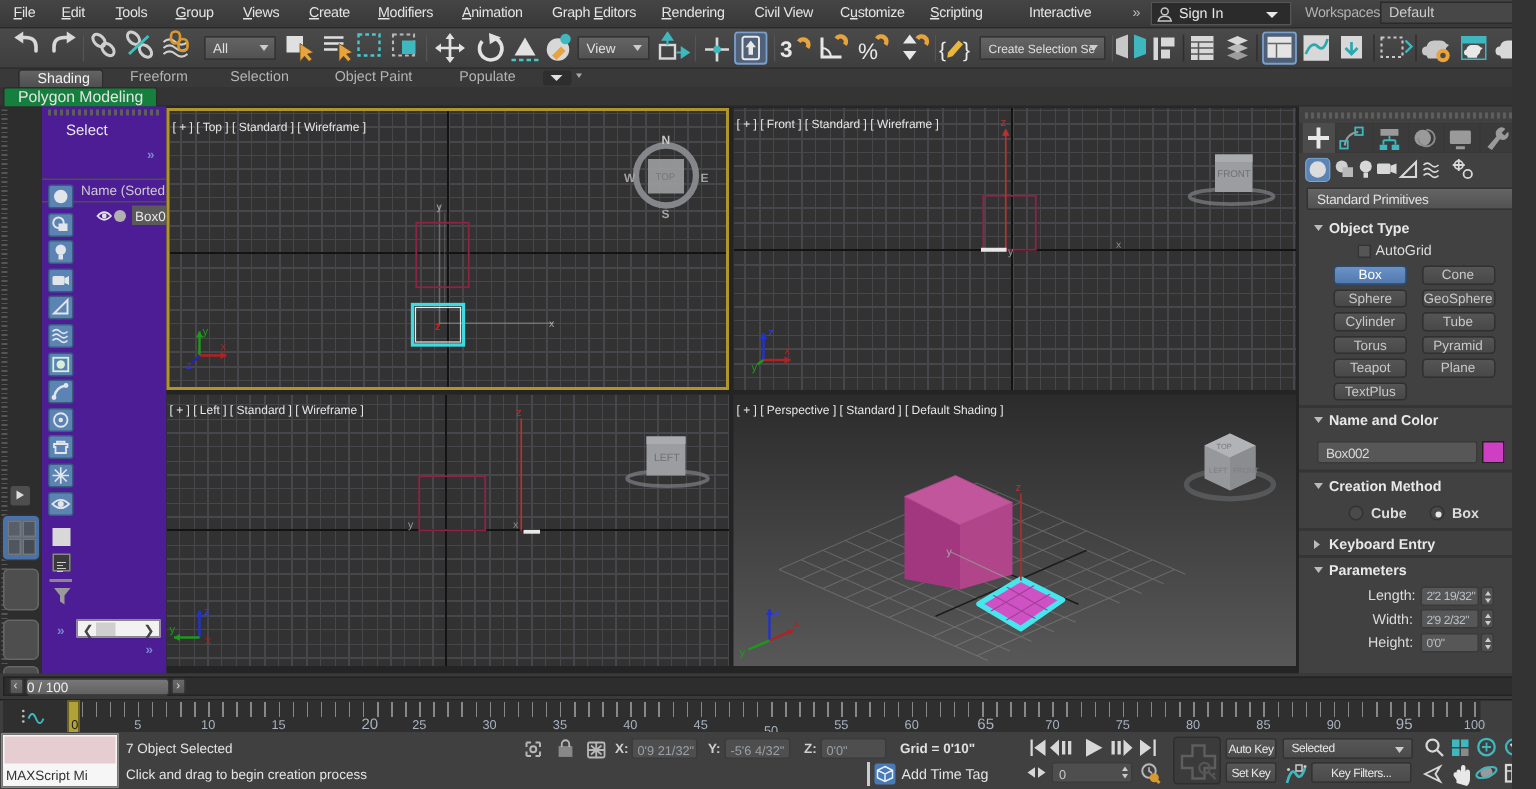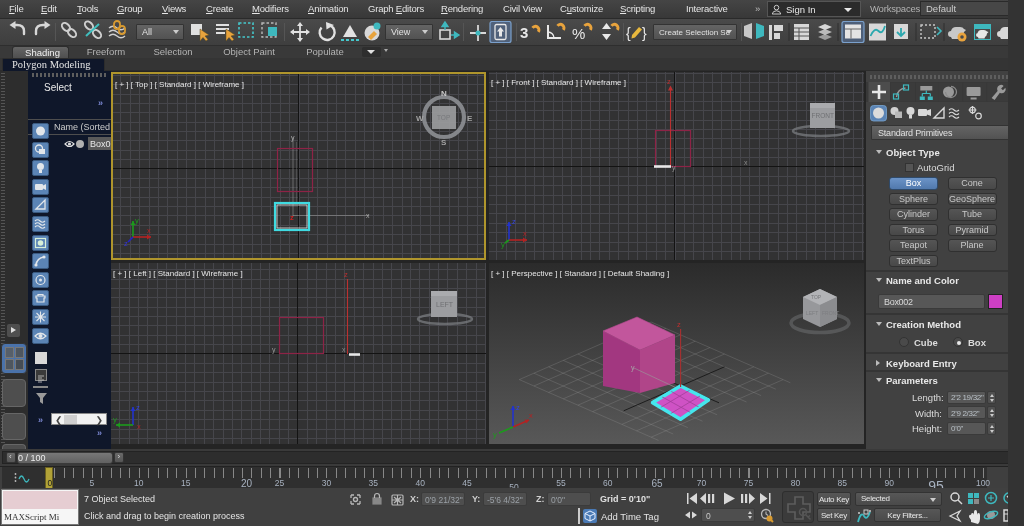--- a/index.html
+++ b/index.html
@@ -12,21 +12,21 @@
 .signin { position:absolute; left:767px; top:1px; width:94px; height:16px; background:#2b2b2b; border:1px solid #555; color:#e8e8e8; font-size:9.5px; }
 .wsdd { position:absolute; left:920px; top:1px; width:102px; height:15px; background:#474747; border:1px solid #2a2a2a; color:#ccc; font-size:9.5px; }
 .toolbar { left:0; top:19px; width:1024px; height:27px; background:linear-gradient(#4a4a4a,#3e3e3e); border-bottom:1px solid #2e2e2e; }
 .tsep { position:absolute; top:4px; width:1px; height:18px; background:#2f2f2f; border-right:1px solid #555; }
 .dd { position:absolute; background:linear-gradient(#646464,#525252); border:1px solid #333; color:#e0e0e0; font-size:9px; border-radius:1px; }
 .dd .arr { position:absolute; right:4px; top:50%; margin-top:-2px; width:0; height:0; border-left:3.5px solid transparent; border-right:3.5px solid transparent; border-top:4px solid #ccc; }
 .ribbonrow { left:0; top:46px; width:1024px; height:12px; background:#393939; }
 .rtab { position:absolute; top:0; height:12px; font-size:9.5px; color:#b4b4b4; text-align:center; line-height:12px; }
 .rtab.act { background:linear-gradient(#646464,#4f4f4f); color:#f2f2f2; border-radius:3px 3px 0 0; border:1px solid #2d2d2d; border-bottom:none; text-indent:4px; }
 .polyrow { left:0; top:58px; width:1024px; height:13px; background:#343434; border-bottom:1px solid #2c2c2c; }
-.ptab { position:absolute; left:2px; top:0; width:103px; height:13px; background:#0f172a; color:#e4e4e4; font-size:10.5px; text-align:left; padding-left:9px; line-height:12.5px; border:1px solid #2c2c2c; border-bottom:none; border-radius:2px 2px 0 0; box-sizing:border-box;font-family:Liberation Serif, serif; }
+.ptab { position:absolute; left:2px; top:0; width:103px; height:13px; background:#15803d; color:#e4e4e4; font-size:10.5px; text-align:left; padding-left:9px; line-height:12.5px; border:1px solid #2c2c2c; border-bottom:none; border-radius:2px 2px 0 0; box-sizing:border-box; }
 .vp { position:absolute; background:#323233; overflow:hidden; }
 .vplabel { position:absolute; left:2px; top:6px; font-size:8px; letter-spacing:0px; color:#e6e6e6; white-space:nowrap; }
 .lefticon { position:absolute; left:32px; width:17px; height:16px; background:#5b84b5; border:1px solid #3a5a80; border-radius:2px; }
 .rollhead { position:absolute; left:867px; width:155px; height:13px; color:#e8e8e8; font-size:9.5px; font-weight:bold; }
 .rollhead .tri { position:absolute; left:9px; top:4px; width:0; height:0; }
 .tri-d { border-left:3.5px solid transparent; border-right:3.5px solid transparent; border-top:4px solid #bbb; }
 .tri-r { border-top:3.5px solid transparent; border-bottom:3.5px solid transparent; border-left:4px solid #bbb; }
 .objbtn { position:absolute; width:49px; height:12.5px; background:linear-gradient(#555,#484848); border:1px solid #303030; border-radius:3px; color:#c8c8c8; font-size:9px; text-align:center; line-height:11.5px; }
 .pfield { position:absolute; background:#575757; border:1px solid #3a3a3a; border-radius:2px; color:#b9c0c6; font-size:8px; letter-spacing:-0.3px; white-space:nowrap; }
 .statbtn { position:absolute; background:linear-gradient(#575757,#4a4a4a); border:1px solid #333; border-radius:2px; color:#e8e8e8; font-size:8px; letter-spacing:-0.3px; text-align:center; white-space:nowrap; }
@@ -257,21 +257,21 @@
    <div class="abs" style="left:3px;top:3px;width:9px;height:11px;background:#565f6a;border:1px solid #777"></div>
    <div class="abs" style="left:13px;top:3px;width:9px;height:11px;background:#4e565f;border:1px solid #777"></div>
    <div class="abs" style="left:3px;top:15px;width:9px;height:11px;background:#4e565f;border:1px solid #777"></div>
    <div class="abs" style="left:13px;top:15px;width:9px;height:11px;background:#454c54;border:1px solid #777"></div>
  </div>
  <div class="abs" style="left:2px;top:308px;width:24px;height:28px;background:#4e4e4e;border-radius:4px;border:1px solid #666"></div>
  <div class="abs" style="left:2px;top:342px;width:24px;height:27px;background:#4e4e4e;border-radius:4px;border:1px solid #666"></div>
  <div class="abs" style="left:2px;top:373px;width:24px;height:12px;background:#4e4e4e;border-radius:4px 4px 0 0;border:1px solid #666;border-bottom:none"></div>
 </div>
 
-<div class="abs" style="left:28px;top:71px;width:83px;height:378px;background:#0f172a">
+<div class="abs" style="left:28px;top:71px;width:83px;height:378px;background:#4c1d95">
  <div class="abs" style="left:4px;top:2px;width:76px;height:4px;background-image:repeating-linear-gradient(to right,#5e5e5e 0 2px,transparent 2px 4px)"></div>
  <span class="abs" style="left:16px;top:11px;color:#e8e8e8;font-size:10px">Select</span>
  <span class="abs" style="left:70px;top:27px;color:#7a86d0;font-size:9px;font-weight:bold">»</span>
  <span class="abs" style="left:26px;top:51px;color:#ccc;font-size:9px;white-space:nowrap">Name (Sorted <span style="font-size:8px">▲</span></span>
  <div class="abs" style="left:0;top:48px;width:83px;height:1px;background:#4e4e4e"></div>
  <div class="abs" style="left:0;top:63px;width:83px;height:1px;background:#4e4e4e"></div>
 
  <svg class="abs" style="left:36px;top:66px" width="47" height="14" viewBox="0 0 47 14">
   <path d="M1 7 Q5.5 2 10 7 Q5.5 12 1 7 Z" fill="none" stroke="#e0e0e0" stroke-width="1.2"></path>
         <circle cx="5.5" cy="7" r="1.6" fill="#e0e0e0"></circle>
@@ -680,32 +680,32 @@
         <span class="abs" style="left:459.1px;top:11px;width:16px;text-align:center;color:#a8b2c0;font-size:8.5px">45</span>
         <span class="abs" style="left:506px;top:15px;width:16px;text-align:center;color:#a8b2c0;font-size:8.5px">50</span>
         <span class="abs" style="left:552.9000000000001px;top:11px;width:16px;text-align:center;color:#a8b2c0;font-size:8.5px">55</span>
         <span class="abs" style="left:599.8000000000001px;top:11px;width:16px;text-align:center;color:#a8b2c0;font-size:8.5px">60</span>
         <span class="abs" style="left:646.7px;top:11px;width:16px;text-align:right;color:#a8b2c0;font-size:10px">65</span>
         <span class="abs" style="left:693.6px;top:11px;width:16px;text-align:center;color:#a8b2c0;font-size:8.5px">70</span>
         <span class="abs" style="left:740.5000000000001px;top:11px;width:16px;text-align:center;color:#a8b2c0;font-size:8.5px">75</span>
         <span class="abs" style="left:787.4000000000001px;top:11px;width:16px;text-align:center;color:#a8b2c0;font-size:8.5px">80</span>
         <span class="abs" style="left:834.3000000000001px;top:11px;width:16px;text-align:center;color:#a8b2c0;font-size:8.5px">85</span>
         <span class="abs" style="left:881.2px;top:11px;width:16px;text-align:center;color:#a8b2c0;font-size:8.5px">90</span>
-        <span class="abs" style="left:928.1px;top:11px;width:16px;text-align:center;color:#a8b2c0;font-size:14px">95</span>
+        <span class="abs" style="left:928.1px;top:11px;width:16px;text-align:center;color:#a8b2c0;font-size:10px">95</span>
         <span class="abs" style="left:975.0000000000001px;top:11px;width:16px;text-align:center;color:#a8b2c0;font-size:8.5px">100</span>
       </div>
  <div class="abs" style="left:45px;top:0;width:8px;height:22px;background:#b1a237;border:1px solid #6a6020">
         <span class="abs" style="left:1.5px;top:10px;color:#222;font-size:8.5px">0</span>
       </div>
 </div>
 
 <div class="abs" style="left:0;top:488px;width:1024px;height:38px;background:#404040">
  <div class="abs" style="left:1px;top:1px;width:78px;height:36px;background:#f6f6f6;border:1px solid #777">
   <div class="abs" style="left:1px;top:1px;width:74px;height:18px;background:#e6cdd2"></div>
-  <span class="abs" style="left:2px;top:22px;font-family:Liberation Serif, serif;font-size:9px;color:#333;white-space:nowrap">MAXScript Mi</span>
+  <span class="abs" style="left:2px;top:22px;font-family:Liberation Sans, sans-serif;font-size:9px;color:#333;white-space:nowrap">MAXScript Mi</span>
  </div>
  <span class="abs" style="left:84px;top:6px;color:#e4e4e4;font-size:9px">7 Object Selected</span>
  <span class="abs" style="left:84px;top:23px;color:#e4e4e4;font-size:9px">Click and drag to begin creation process</span>
  <svg class="abs" style="left:348px;top:4px" width="60" height="14" viewBox="0 0 60 14">
   <g stroke="#b8b8b8" stroke-width="1.3" fill="none">
    <path d="M3 3 h3 M3 3 v3 M12 3 h-3 M12 3 v3 M3 12 h3 M3 12 v-3 M12 12 h-3 M12 12 v-3"></path>
           <circle cx="7.5" cy="7.5" r="2"></circle>
   </g>
   <g stroke="#b8b8b8" stroke-width="1.2" fill="none">
           <rect x="25" y="6" width="8" height="6" fill="#888" stroke="#888"></rect>

